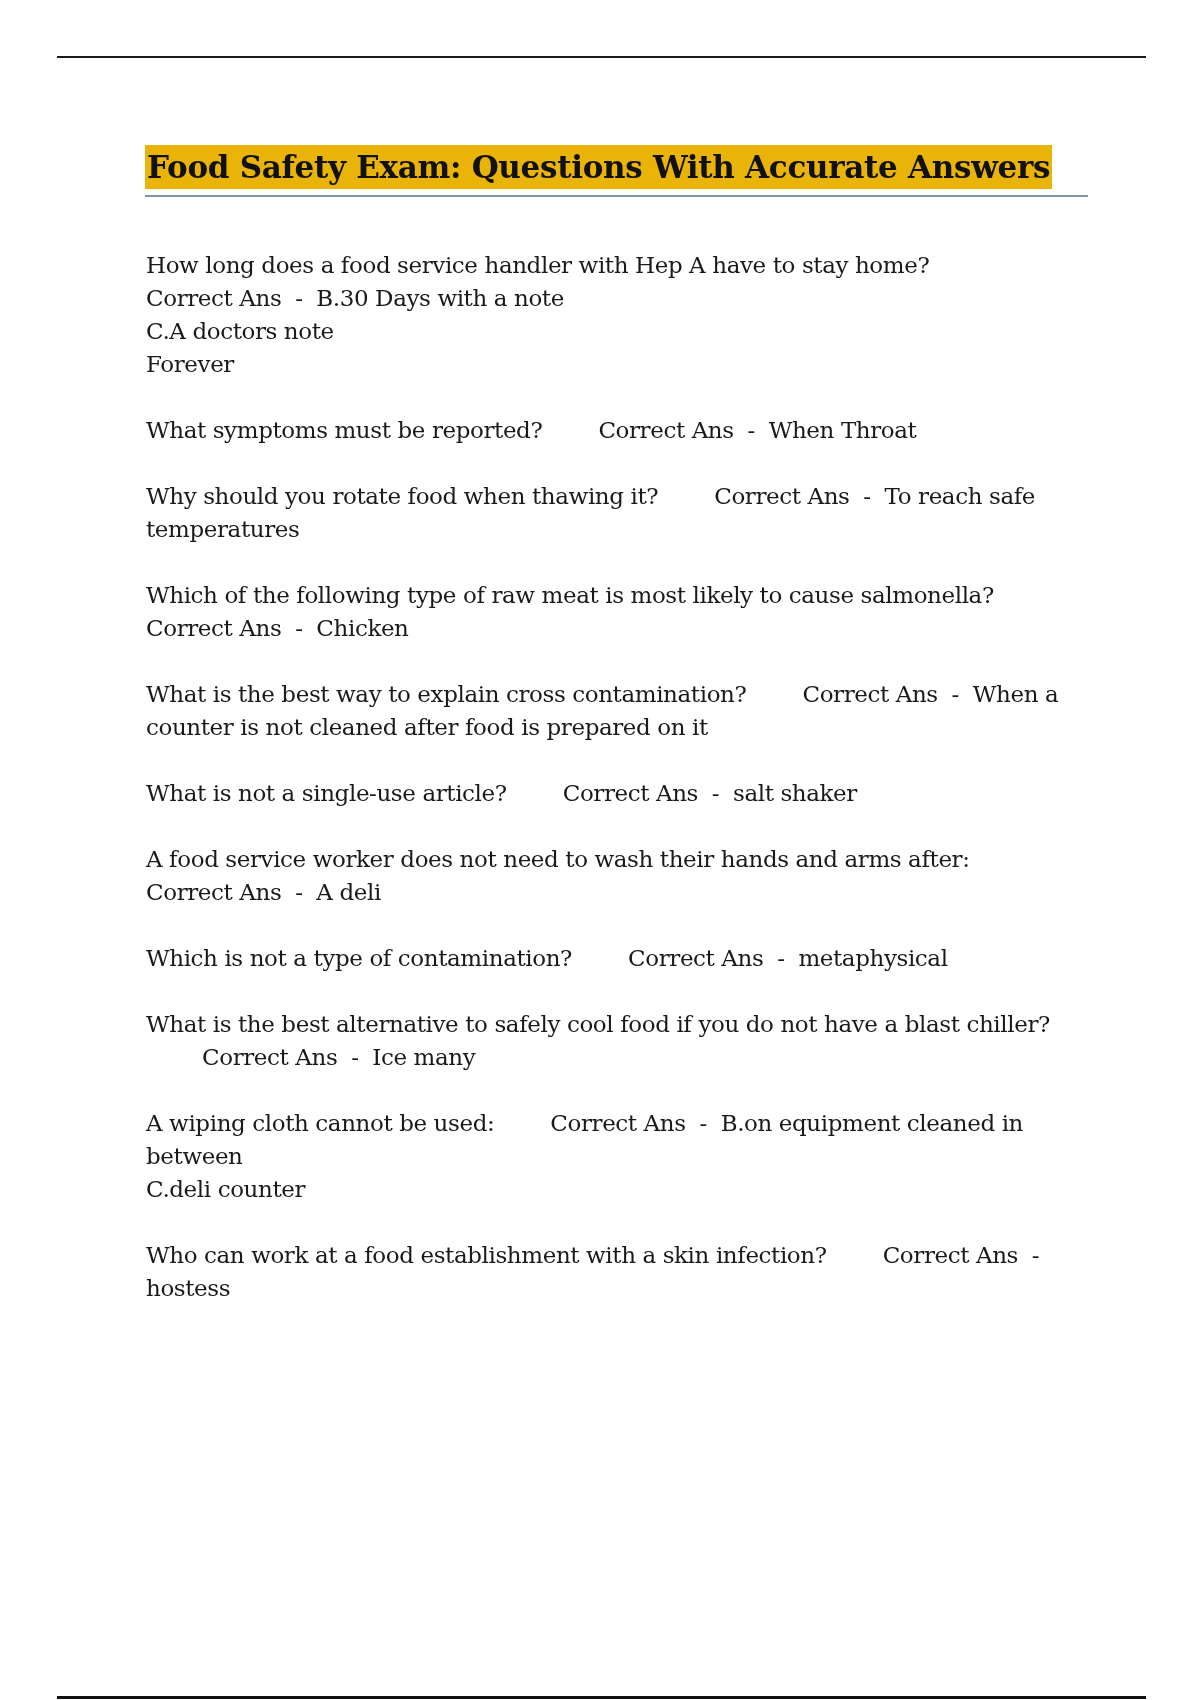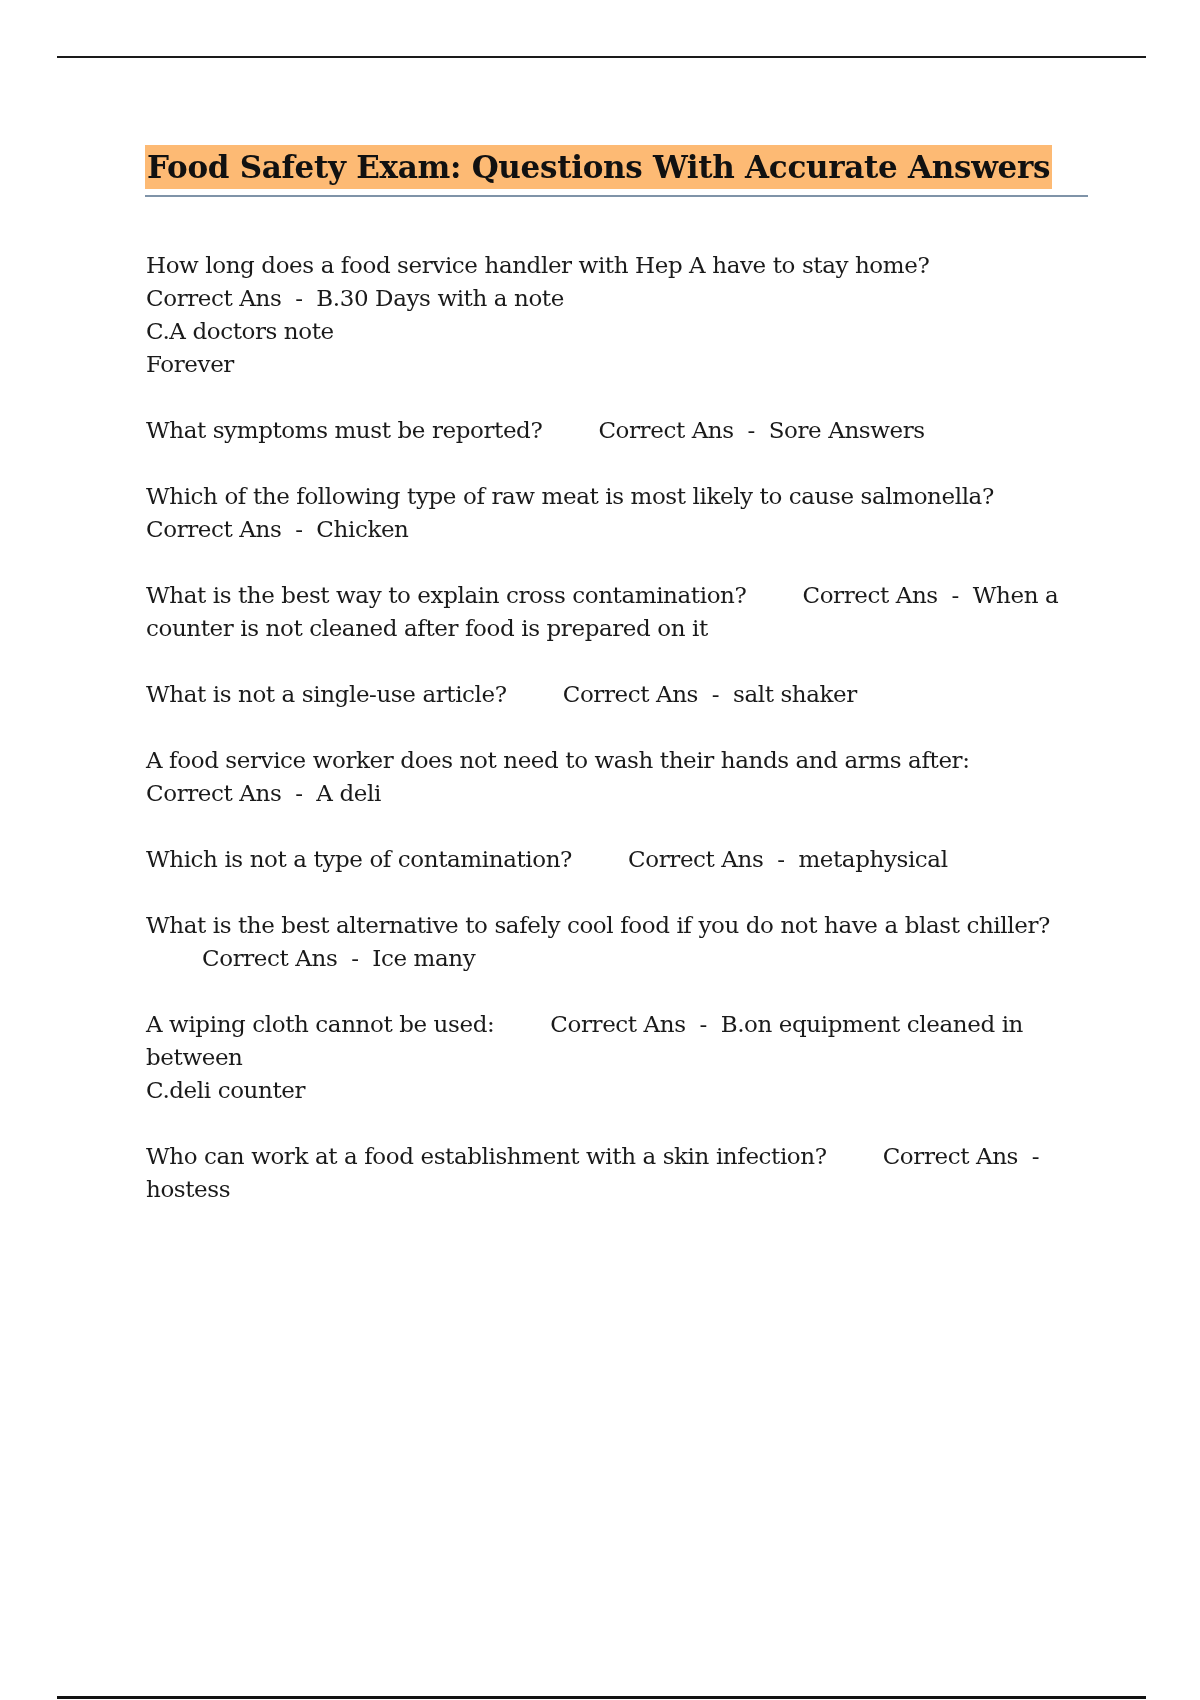--- a/index.html
+++ b/index.html
@@ -5,21 +5,21 @@
     html, body { margin: 0; padding: 0; }
     body {
       width: 1200px; height: 1700px; background: #ffffff; position: relative;
       font-family: "DejaVu Serif", "Liberation Serif", serif; color: #1a1a1a;
       overflow: hidden;
     }
     .rule-top { position: absolute; left: 57px; top: 56px; width: 1089px; height: 2px; background: #1a1a1a; }
     .rule-bottom { position: absolute; left: 57px; top: 1696px; width: 1089px; height: 3px; background: #111; }
     .title-wrap { position: absolute; left: 145px; top: 145px; width: 943px; }
     .title {
-      display: inline-block; background: #fdba74; color: #111;
+      display: inline-block; background: #eab308; color: #111;
       font-family: "DejaVu Serif", serif; font-weight: bold; font-size: 31px;
       line-height: 44px; padding: 0 2px; letter-spacing: -0.3px;
     }
     .title-rule { position: absolute; left: 0; top: 50px; width: 943px; height: 2px; background: #7f93a8; }
     .content { position: absolute; left: 146px; top: 229px; width: 945px; margin-top: 20px; }
     .qa { font-size: 23px; line-height: 33px; margin: 0 0 33px 0; letter-spacing: -0.4px; }
     .qa span { white-space: pre-wrap; }
     .gap { display: inline-block; width: 56px; }
     .ans-label { white-space: pre; }
     .line { display: block; }
@@ -38,23 +38,26 @@
 
   <div class="qa">
     <span class="line">How long does a food service handler with Hep A have to stay home?</span>
     <span class="line"><span class="ans-label">Correct Ans  -  </span><span>B.30 Days with a note</span></span>
     <span class="line">C.A doctors note</span>
     <span class="line">Forever</span>
   </div>
 
 
   <div class="qa">
-    <span>What symptoms must be reported?</span><span class="gap"></span><span class="ans-label">Correct Ans  -  </span><span>Sore Answers</span>
+    <span>What symptoms must be reported?</span><span class="gap"></span><span class="ans-label">Correct Ans  -  </span><span>When Throat</span>
   </div>
 
+  <div class="qa">
+    <span>Why should you rotate food when thawing it?</span><span class="gap"></span><span class="ans-label">Correct Ans  -  </span><span>To reach safe temperatures</span>
+  </div>
 
   <div class="qa">
     <span class="line">Which of the following type of raw meat is most likely to cause salmonella?</span>
     <span class="line"><span class="ans-label">Correct Ans  -  </span><span>Chicken</span></span>
   </div>
 
   <div class="qa">
     <span>What is the best way to explain cross contamination?</span><span class="gap"></span><span class="ans-label">Correct Ans  -  </span><span>When a counter is not cleaned after food is prepared on it</span>
   </div>
 

